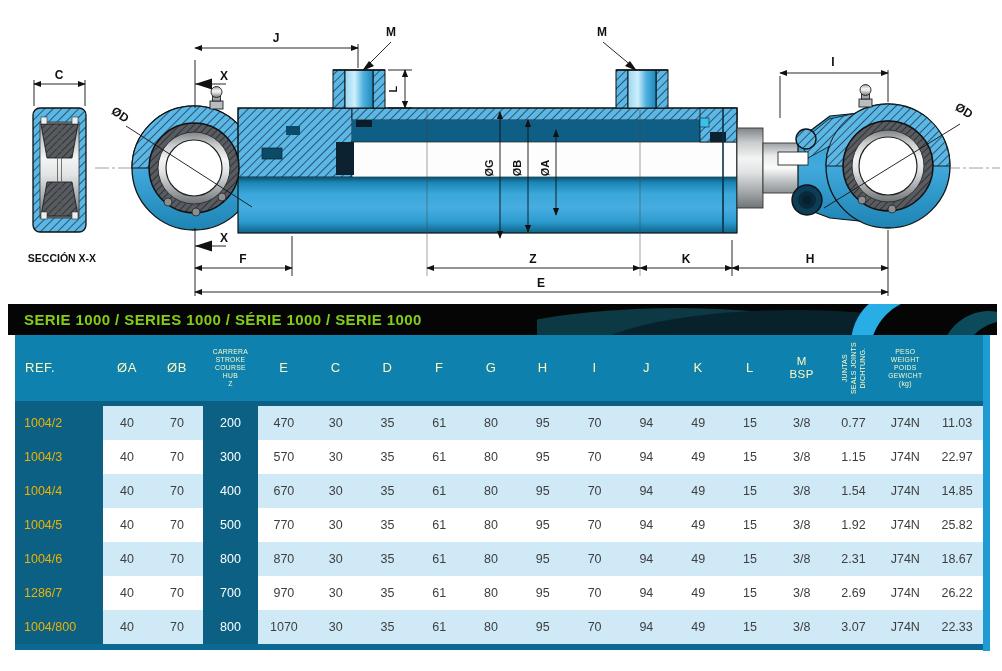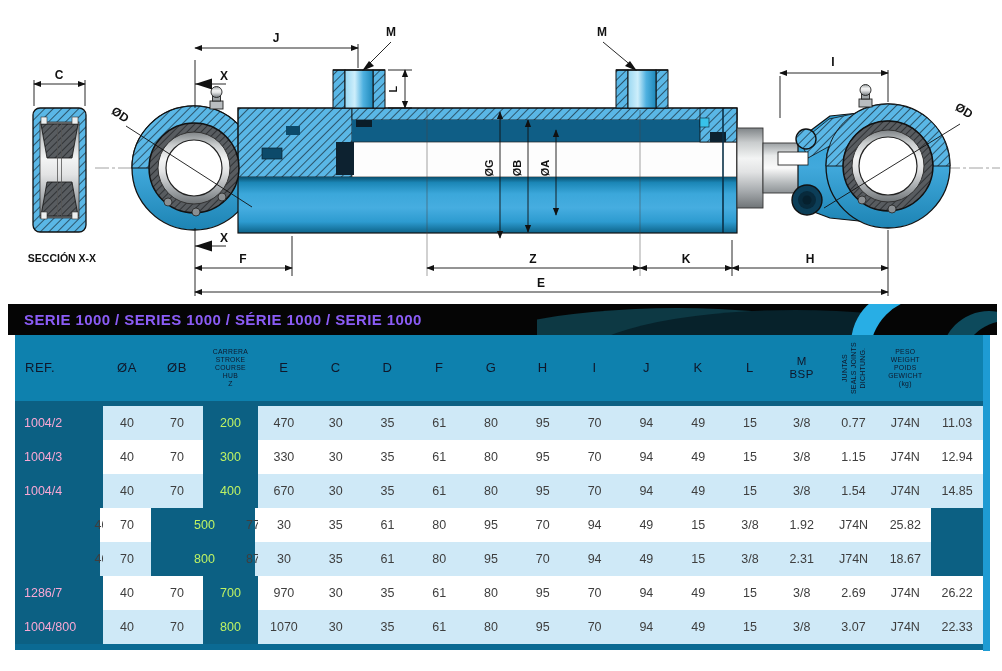--- a/index.html
+++ b/index.html
@@ -3,34 +3,34 @@
 <meta charset="utf-8">
 <style>
   html,body{margin:0;padding:0;background:#fff;}
   body{width:1002px;height:671px;overflow:hidden;font-family:"Liberation Sans",sans-serif;position:relative;}
   .page{position:absolute;inset:0;background:#fff;}
   .drawing{position:absolute;left:0;top:0;}
 
   
   .tableWrap{position:absolute;left:8px;top:304px;width:989px;}
   .titlebar{position:relative;height:31px;background:#050505;overflow:hidden;}
-  .titlebar .ttl{position:absolute;left:16px;top:0;line-height:31px;color:#8b5cf6;font-size:15px;font-weight:700;letter-spacing:.4px;white-space:nowrap;z-index:2;}
+  .titlebar .ttl{position:absolute;left:16px;top:0;line-height:31px;color:#84cc16;font-size:15px;font-weight:700;letter-spacing:.4px;white-space:nowrap;z-index:2;}
   .deco{position:absolute;right:0;top:0;z-index:1;}
   .grid{display:grid;grid-template-columns:85px 3px 48px 52px 3px 49px 3px repeat(14,1fr);margin-left:7px;width:968px;}
-  .headerRow{height:66px;background:#0e81ae;color:#0f172a;}
+  .headerRow{height:66px;background:#0e81ae;color:#fef9c3;}
   .hc{display:flex;flex-direction:column;align-items:center;justify-content:center;text-align:center;font-size:13px;letter-spacing:.5px;line-height:1.15;}
   .hc.left{align-items:flex-start;padding-left:10px;}
   .hc.small div{font-size:6.8px;letter-spacing:.3px;}
   .hc.med div{font-size:11.5px;}
   .hc .vert{transform:rotate(-90deg);white-space:nowrap;font-size:7px;line-height:1.25;text-align:center;letter-spacing:.2px;}
   .sep{height:5px;background:#0c6083;margin-left:7px;width:968px;}
   .row{height:34px;background:#0c6083;}
   .cell{display:flex;align-items:center;justify-content:center;font-size:12.5px;color:#3e3e3e;}
-  .cell.ref{justify-content:flex-start;padding-left:9px;color:#f9a8d4;}
-  .cell.zc{color:#bef264;}
+  .cell.ref{justify-content:flex-start;padding-left:9px;color:#eab308;}
+  .cell.zc{color:#ffffff;}
   .row.alt .val{background:#cfe9f7;}
   .row.plain .val{background:#ffffff;}
   .bottomBar{margin-left:7px;width:975px;height:6px;background:#0b6a93;}
   .rightBar{position:absolute;left:975px;top:31px;width:7px;height:316px;background:#1e9bd3;}
 </style>
 </head>
 <body>
 
 <div class="page">
 
@@ -332,34 +332,34 @@
           <div class="cell val">11.03</div>
         </div>
         <div class="grid row plain">
     <div class="cell ref">1004/3</div>
     <div></div>
     <div class="cell val">40</div>
     <div class="cell val">70</div>
     <div></div>
     <div class="cell zc">300</div>
     <div></div>
-  <div class="cell val">330</div>
+  <div class="cell val">570</div>
           <div class="cell val">30</div>
           <div class="cell val">35</div>
           <div class="cell val">61</div>
           <div class="cell val">80</div>
           <div class="cell val">95</div>
           <div class="cell val">70</div>
           <div class="cell val">94</div>
           <div class="cell val">49</div>
           <div class="cell val">15</div>
           <div class="cell val">3/8</div>
           <div class="cell val">1.15</div>
           <div class="cell val">J74N</div>
-          <div class="cell val">12.94</div>
+          <div class="cell val">22.97</div>
         </div>
         <div class="grid row alt">
     <div class="cell ref">1004/4</div>
     <div></div>
     <div class="cell val">40</div>
     <div class="cell val">70</div>
     <div></div>
     <div class="cell zc">400</div>
     <div></div>
   <div class="cell val">670</div>
@@ -371,20 +371,21 @@
           <div class="cell val">70</div>
           <div class="cell val">94</div>
           <div class="cell val">49</div>
           <div class="cell val">15</div>
           <div class="cell val">3/8</div>
           <div class="cell val">1.54</div>
           <div class="cell val">J74N</div>
           <div class="cell val">14.85</div>
         </div>
         <div class="grid row plain">
+    <div class="cell ref">1004/5</div>
     <div></div>
     <div class="cell val">40</div>
     <div class="cell val">70</div>
     <div></div>
     <div class="cell zc">500</div>
     <div></div>
   <div class="cell val">770</div>
           <div class="cell val">30</div>
           <div class="cell val">35</div>
           <div class="cell val">61</div>
@@ -393,20 +394,21 @@
           <div class="cell val">70</div>
           <div class="cell val">94</div>
           <div class="cell val">49</div>
           <div class="cell val">15</div>
           <div class="cell val">3/8</div>
           <div class="cell val">1.92</div>
           <div class="cell val">J74N</div>
           <div class="cell val">25.82</div>
         </div>
         <div class="grid row alt">
+    <div class="cell ref">1004/6</div>
     <div></div>
     <div class="cell val">40</div>
     <div class="cell val">70</div>
     <div></div>
     <div class="cell zc">800</div>
     <div></div>
   <div class="cell val">870</div>
           <div class="cell val">30</div>
           <div class="cell val">35</div>
           <div class="cell val">61</div>

